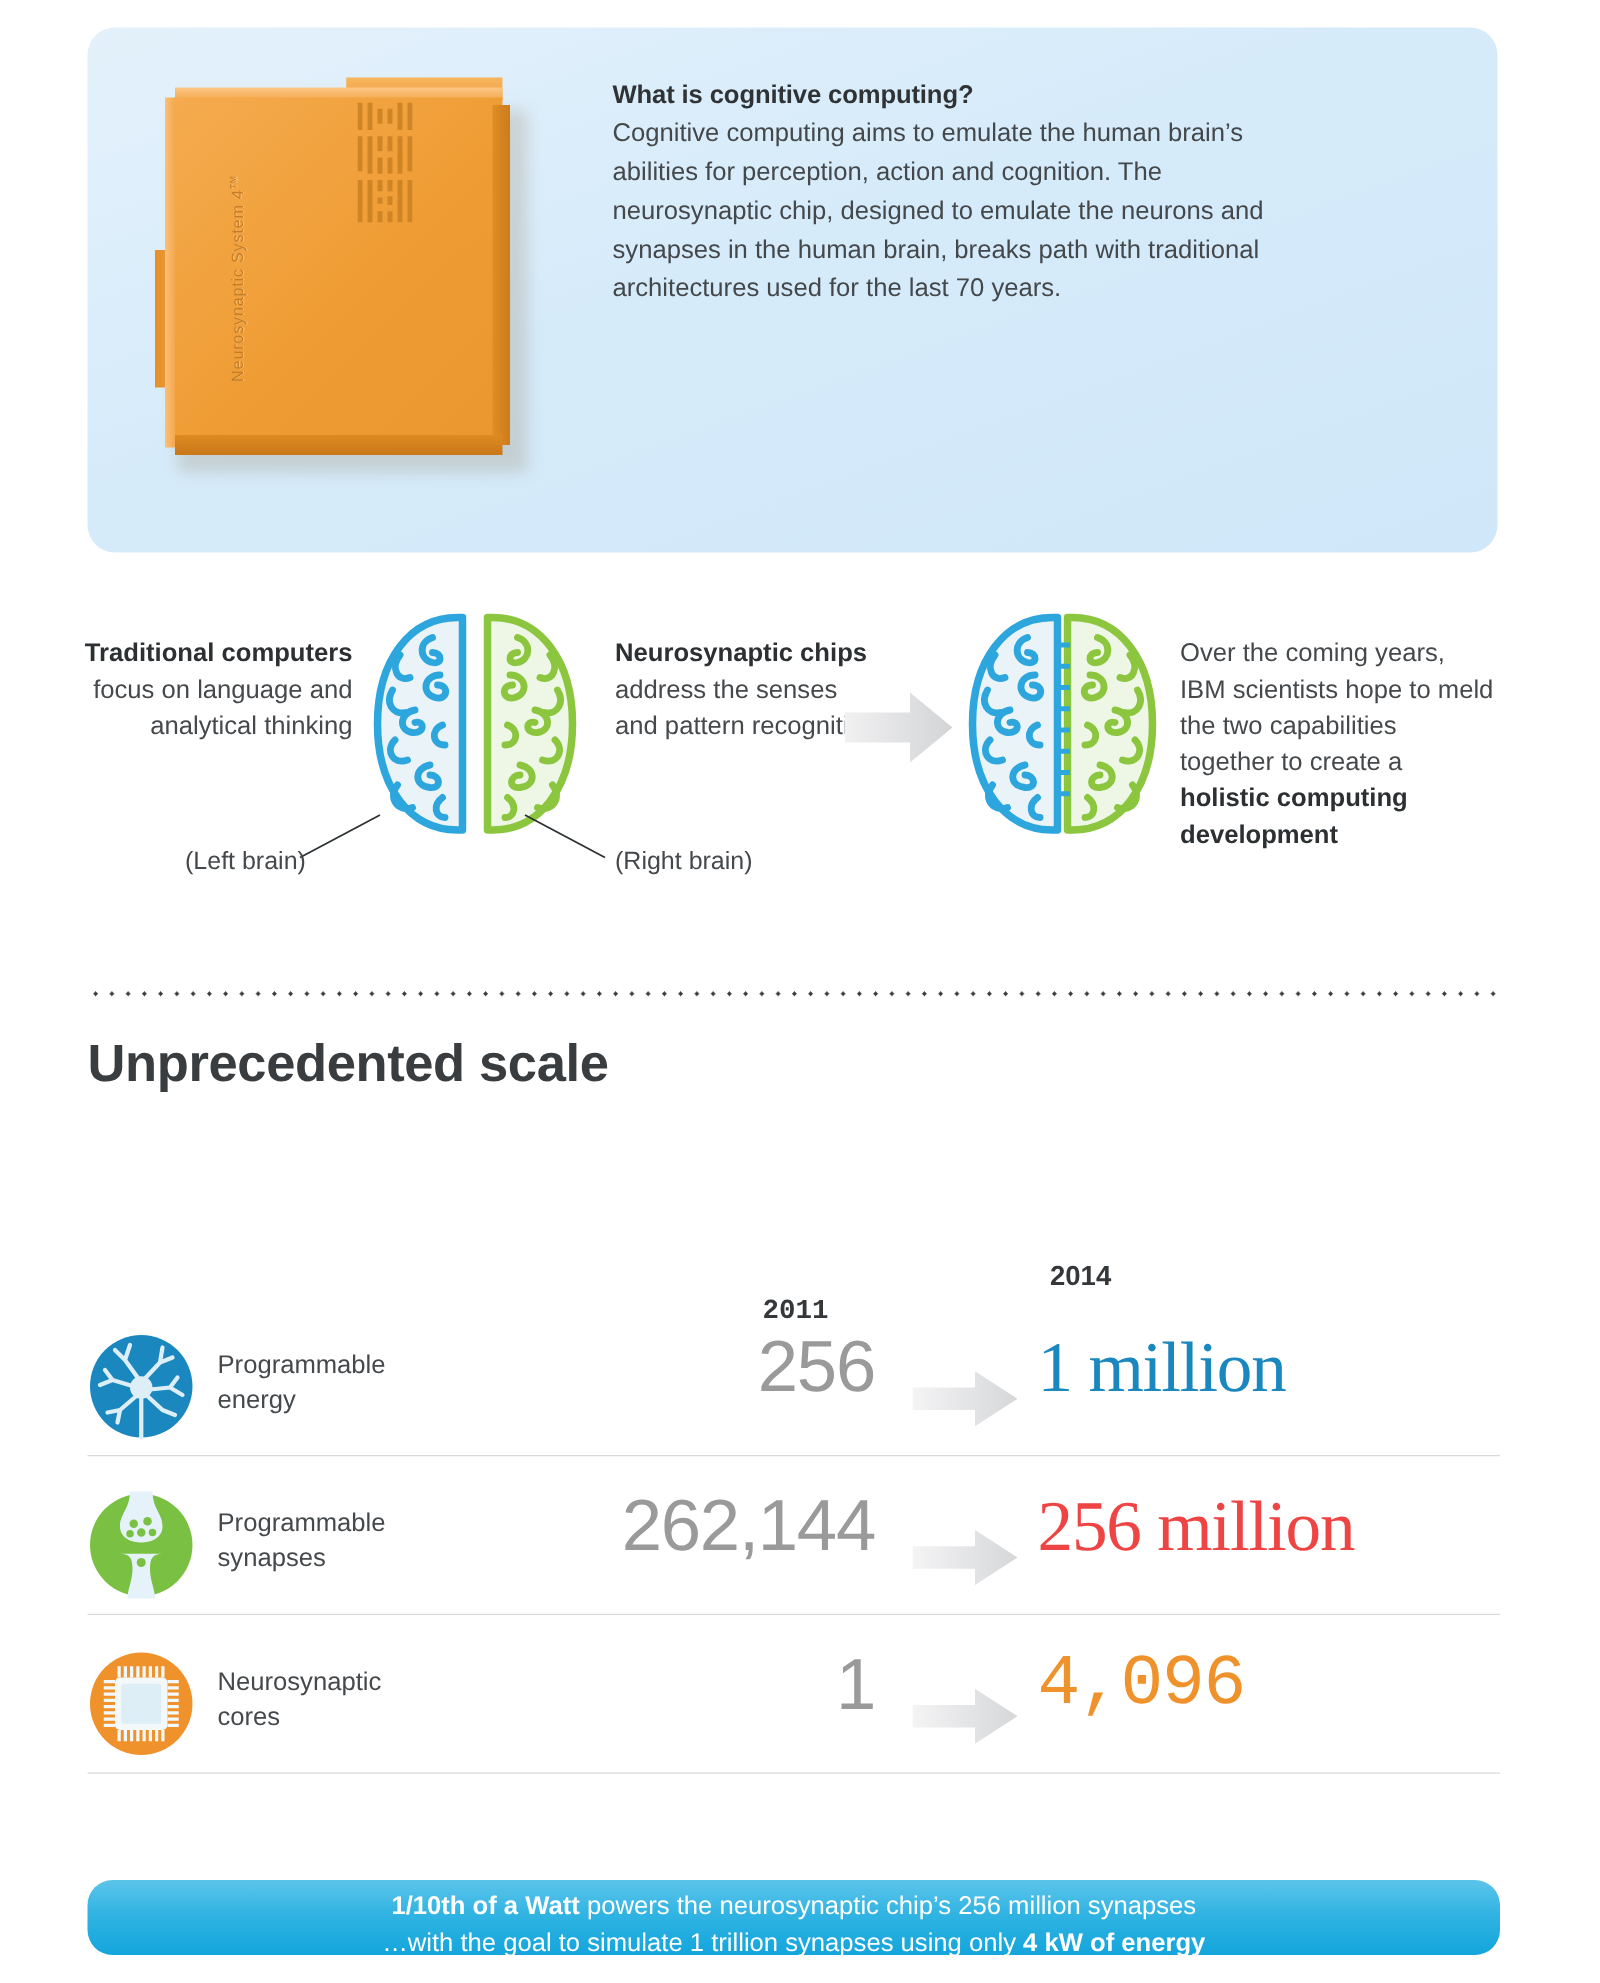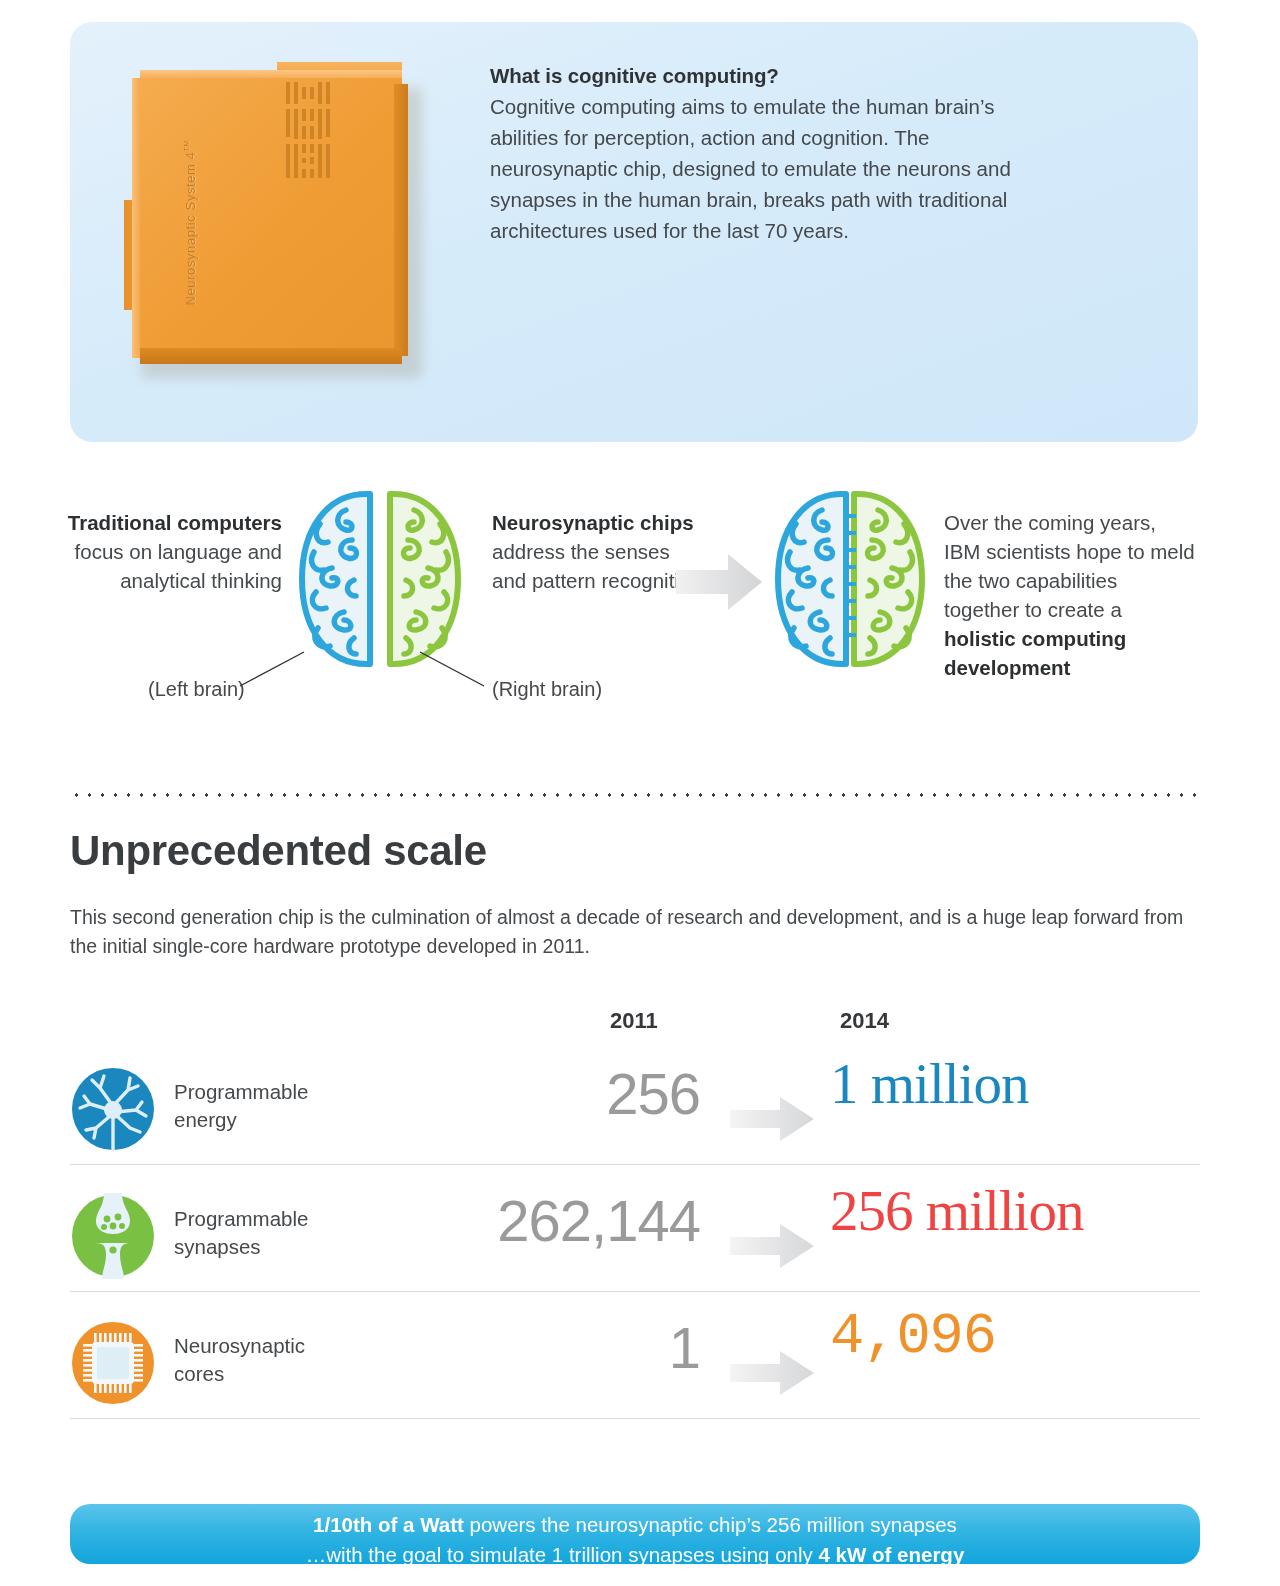--- a/index.html
+++ b/index.html
@@ -107,21 +107,21 @@
     font-size:42px;font-weight:bold;color:#3a3d40;letter-spacing:-.3px;
   }
   .sec-sub{
     position:absolute;left:70px;top:903px;width:1140px;
     font-size:19.5px;line-height:29px;color:#45494c;
   }
 
   .col-year{
     position:absolute;font-size:22px;font-weight:bold;color:#35383b;
   }
-  .year-2011{left:610px;top:1008px;}
+  .year-2011{left:610px;top:1036px;font-family:Liberation Mono, monospace;}
   .year-2014{left:840px;top:1008px;}
 
   .stat-row{position:absolute;left:70px;width:1130px;height:124px;}
   .row-1{top:1048px;}
   .row-2{top:1175px;}
   .row-3{top:1302px;}
   .rowline{position:absolute;left:70px;width:1130px;height:1px;background:#d9dadb;}
   .line-1{top:1164px;}
   .line-2{top:1291px;}
   .line-3{top:1418px;}
@@ -131,21 +131,21 @@
     position:absolute;left:104px;top:30px;width:190px;
     font-size:20.5px;line-height:28px;color:#45494c;
   }
   .stat-old{
     position:absolute;left:300px;top:12px;width:330px;
     text-align:right;font-size:58px;color:#9a9a9a;
     font-family:"Liberation Sans", sans-serif;font-weight:300;letter-spacing:-1px;
   }
   .arr{position:absolute;left:660px;top:48px;}
   .stat-new{
-    position:absolute;left:760px;top:3px;width:430px;
+    position:absolute;left:760px;top:14px;width:430px;
     text-align:left;font-size:57px;letter-spacing:-1px;
     font-family:"Liberation Serif", serif;
   }
   .stat-new.sans{font-family:Liberation Mono, monospace;font-weight:300;}
 
   
   .banner{
     position:absolute;left:70px;top:1504px;width:1130px;height:60px;
     border-radius:20px;
     background:linear-gradient(180deg,#5cc4ea 0%, #2fb3e2 48%, #13a5dc 100%);
@@ -319,21 +319,20 @@
     </svg>
 
     <div class="bt t-right">
       <span>Over the coming years, IBM scientists hope to meld the two capabilities together to create a </span><span class="bold-blk">holistic computing development</span>
     </div>
   </div>
 
   <div class="divider"></div>
 
   <div class="sec-title">Unprecedented scale</div>
-  <div class="sec-sub">This second generation chip is the culmination of almost a decade of research and development, and is a huge leap forward from the initial single-core hardware prototype developed in 2011.</div>
 
   <div class="col-year year-2011">2011</div>
   <div class="col-year year-2014">2014</div>
 
   <div class="stat-row row-1">
     <svg class="stat-icon" viewBox="0 0 86 86">
       <circle cx="43" cy="43" r="41" fill="#1b87bf"></circle>
       <g stroke="#ddeef7" stroke-width="3.4" fill="none" stroke-linecap="round">
         <path d="M43 40 L43 84"></path>
         <path d="M43 40 L30 22 M30 22 L22 14 M30 22 L34 10"></path>

